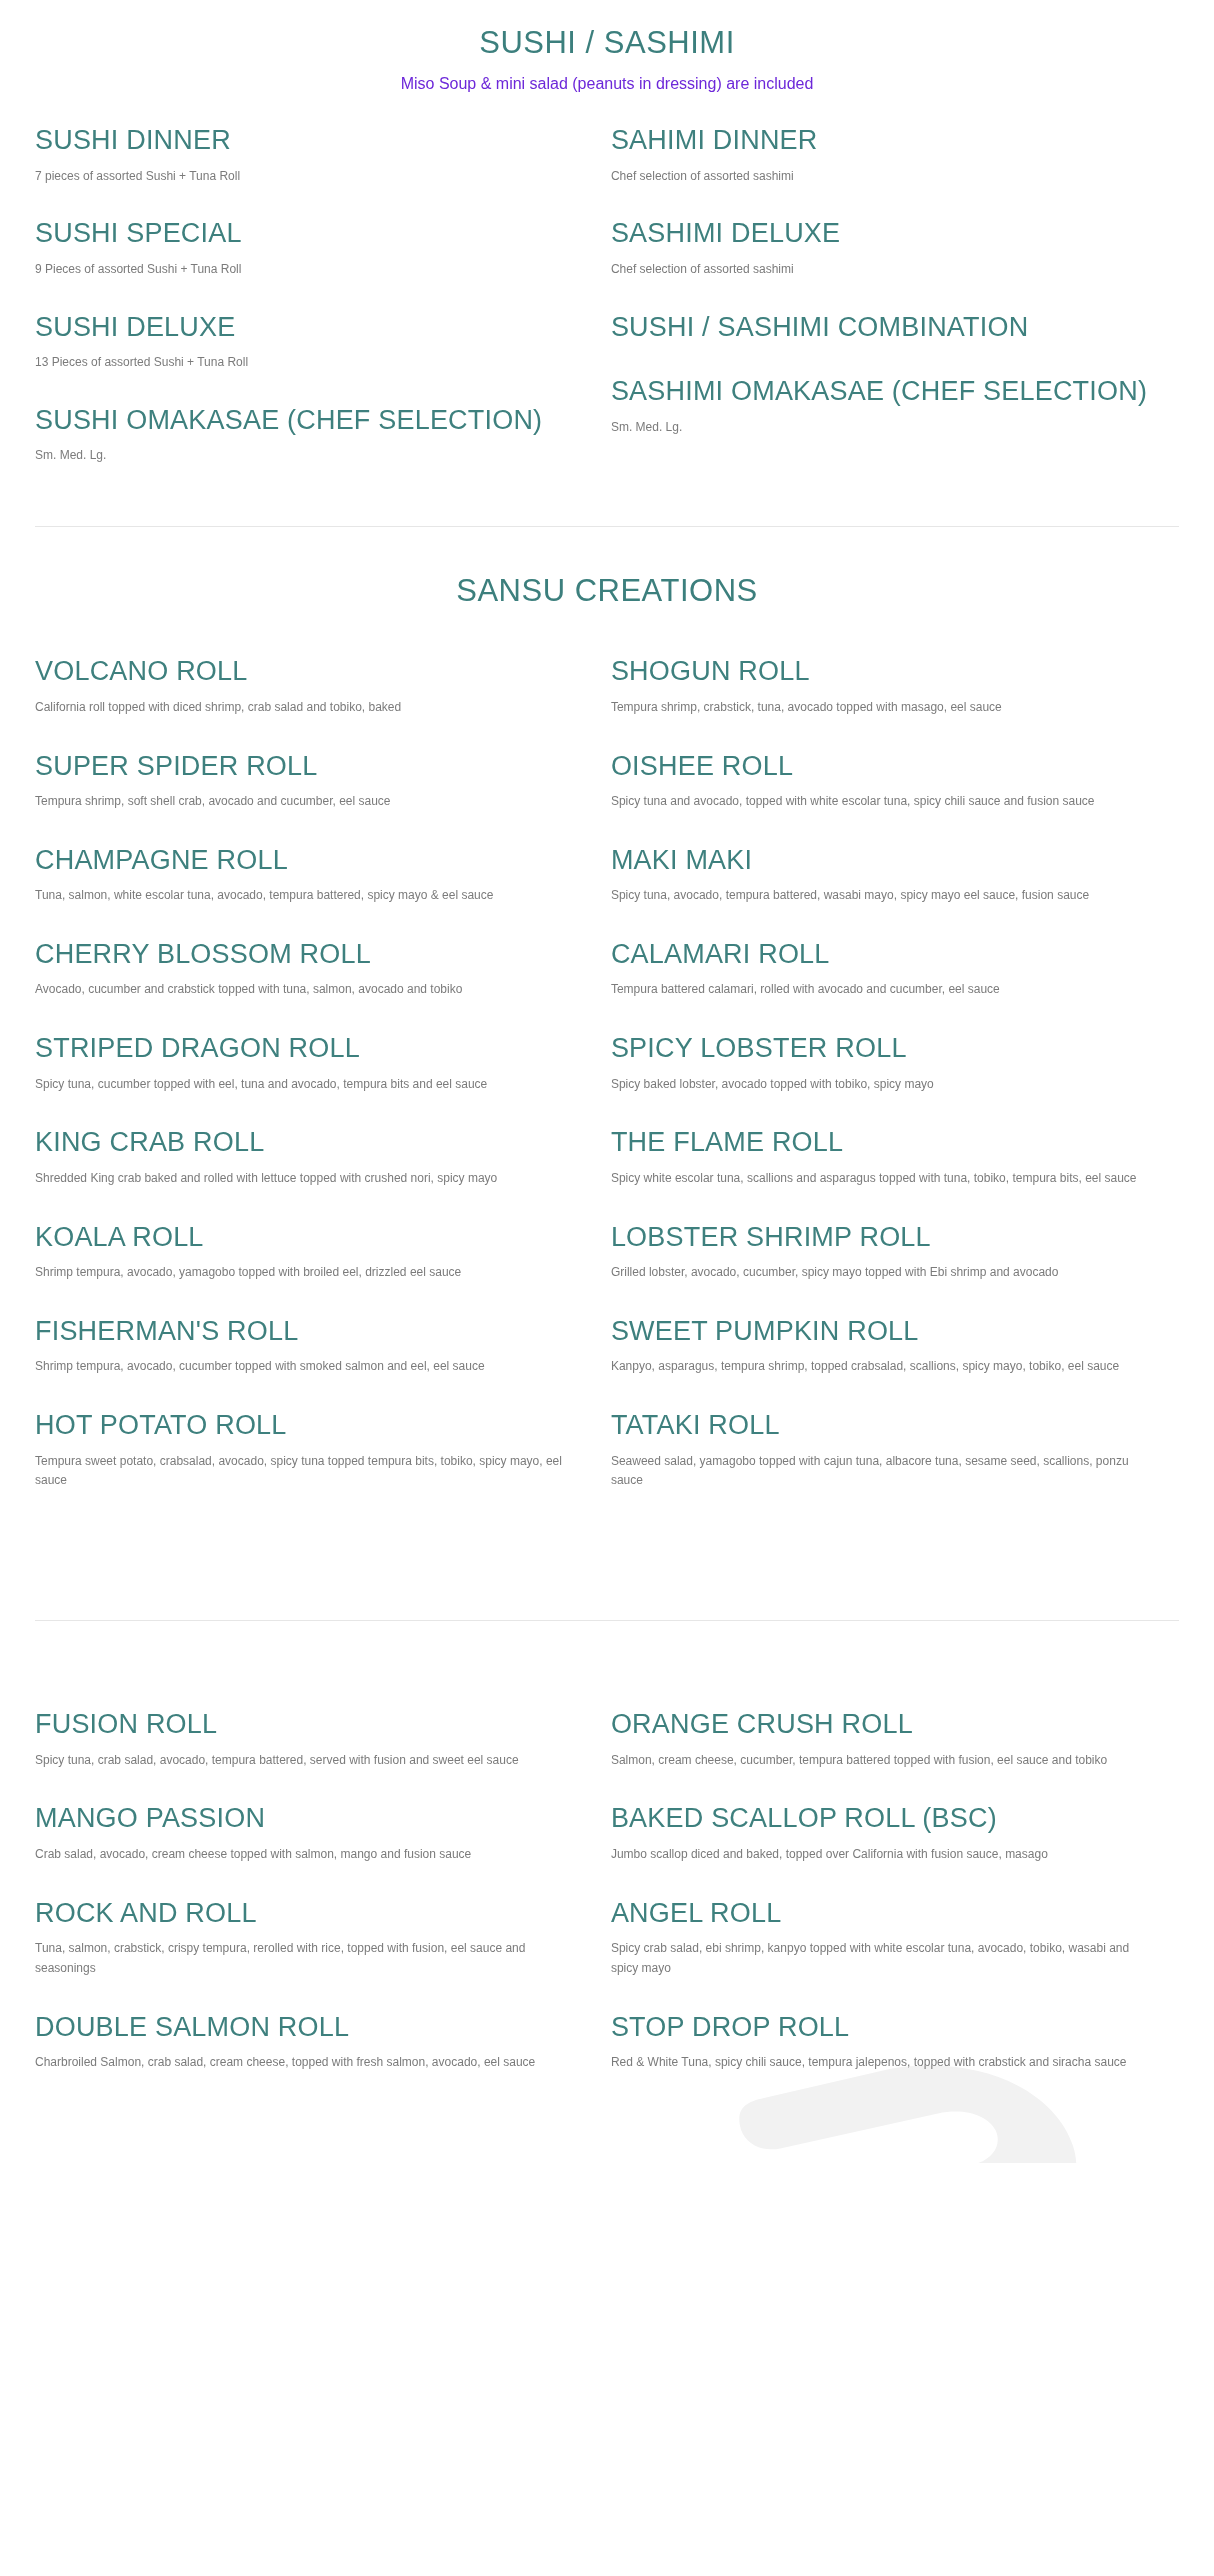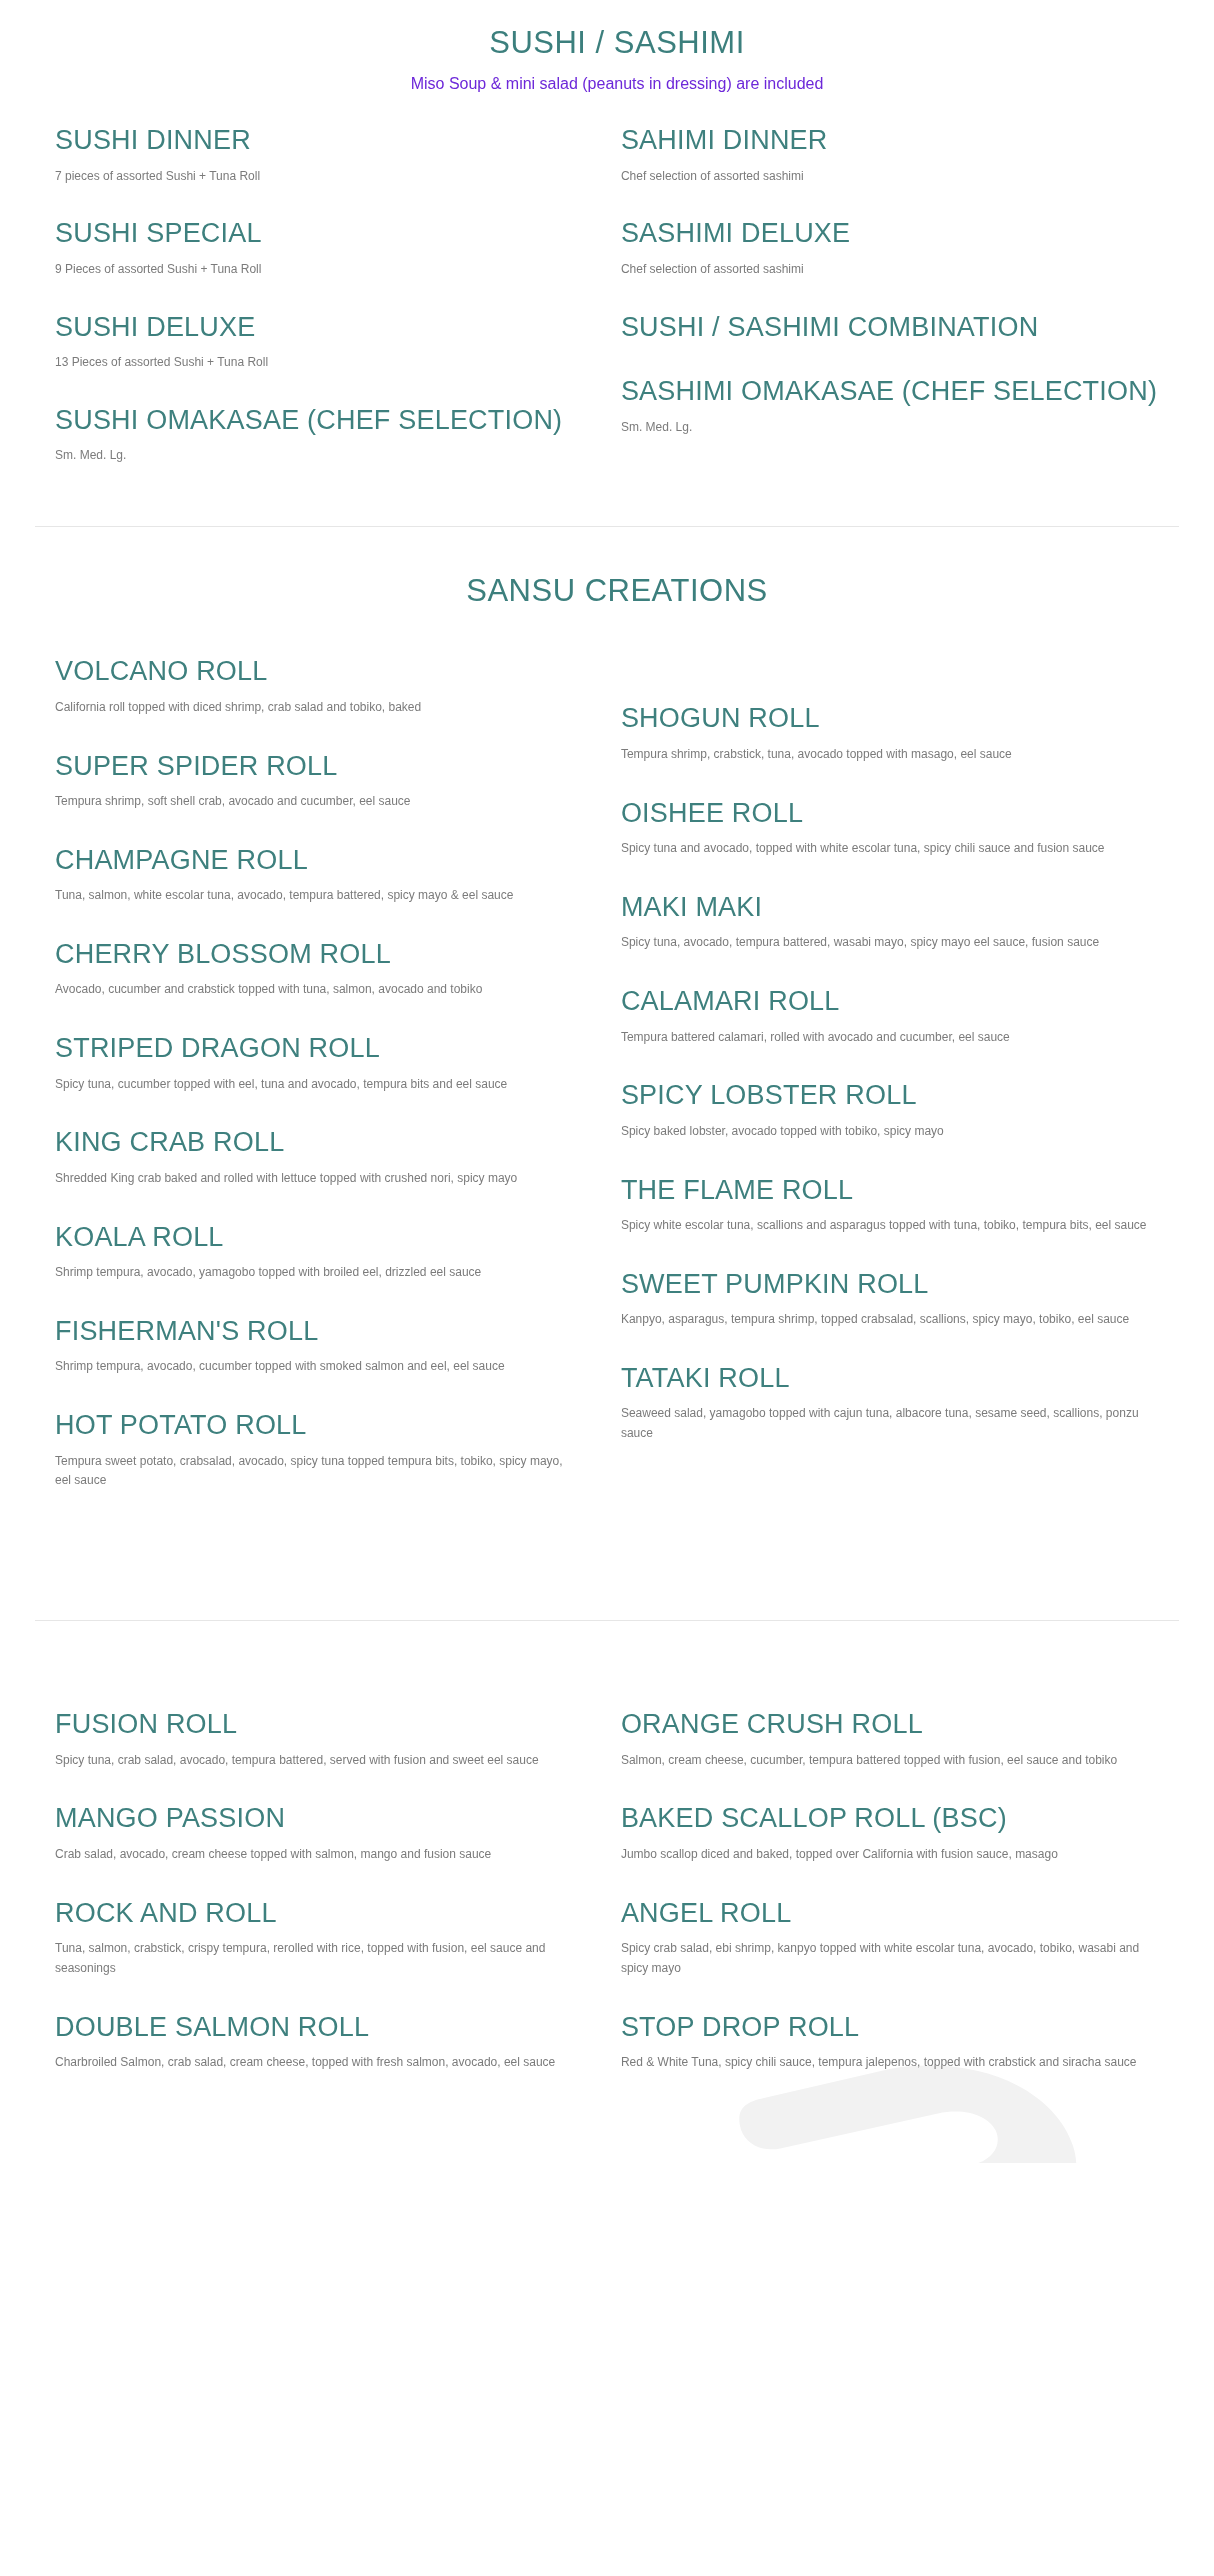--- a/index.html
+++ b/index.html
@@ -30,21 +30,20 @@
     height: 416px;
     z-index: 0;
     pointer-events: none;
   }
   .watermark svg { width: 100%; height: 100%; display: block; }
 
   
   .section {
     position: relative;
     z-index: 2;
-    padding-left: 20px;
   }
 
   .section-header {
     text-align: center;
   }
 
   .section-title {
     font-size: 31px;
     font-weight: 400;
     color: #3c7f7d;
@@ -237,20 +236,24 @@
         </div>
         <div class="menu-item">
           <div class="item-name">SPICY LOBSTER ROLL</div>
           <div class="item-desc">Spicy baked lobster, avocado topped with tobiko, spicy mayo</div>
         </div>
         <div class="menu-item">
           <div class="item-name">THE FLAME ROLL</div>
           <div class="item-desc">Spicy white escolar tuna, scallions and asparagus topped with tuna, tobiko, tempura bits, eel sauce</div>
         </div>
         <div class="menu-item">
+          <div class="item-name">LOBSTER SHRIMP ROLL</div>
+          <div class="item-desc">Grilled lobster, avocado, cucumber, spicy mayo topped with Ebi shrimp and avocado</div>
+        </div>
+        <div class="menu-item">
           <div class="item-name">SWEET PUMPKIN ROLL</div>
           <div class="item-desc">Kanpyo, asparagus, tempura shrimp, topped crabsalad, scallions, spicy mayo, tobiko, eel sauce</div>
         </div>
         <div class="menu-item">
           <div class="item-name">TATAKI ROLL</div>
           <div class="item-desc">Seaweed salad, yamagobo topped with cajun tuna, albacore tuna, sesame seed, scallions, ponzu sauce</div>
         </div>
       </div>
     </div>
   </div>

